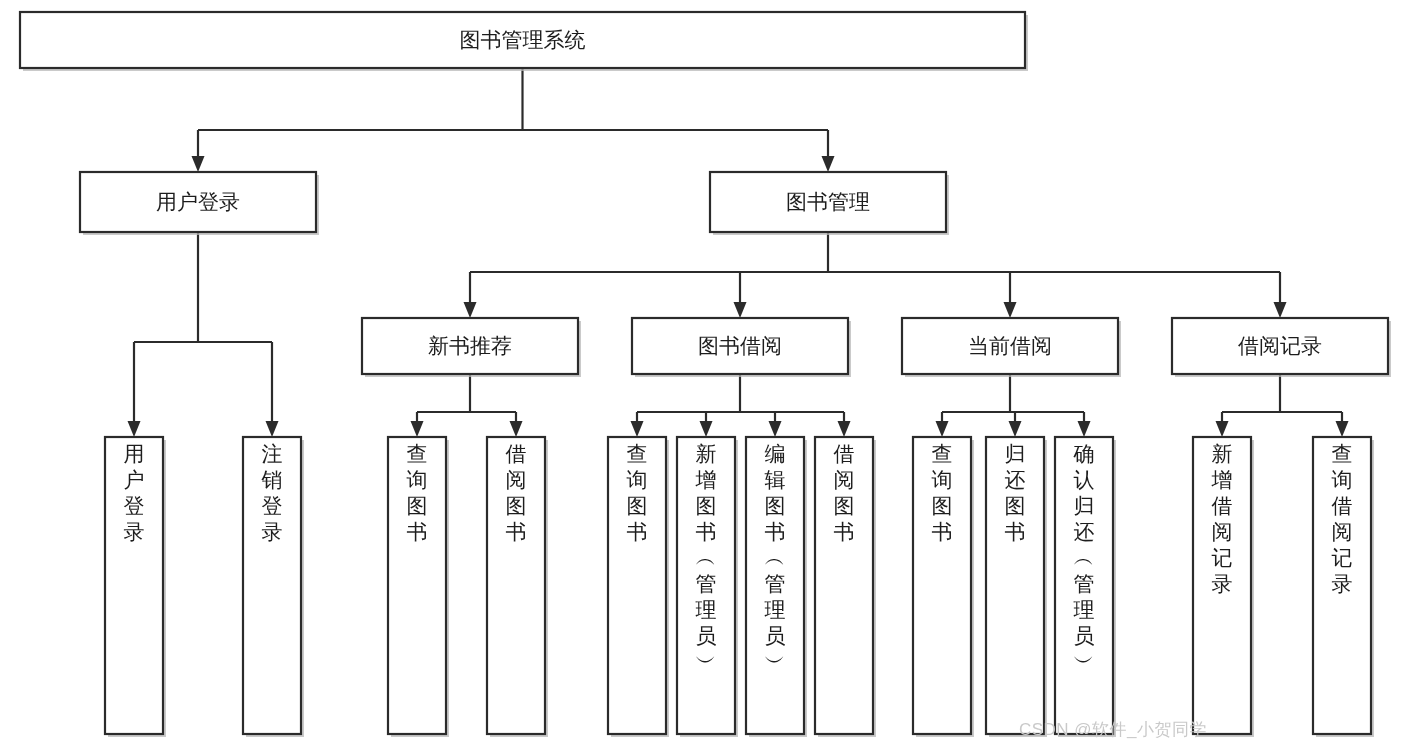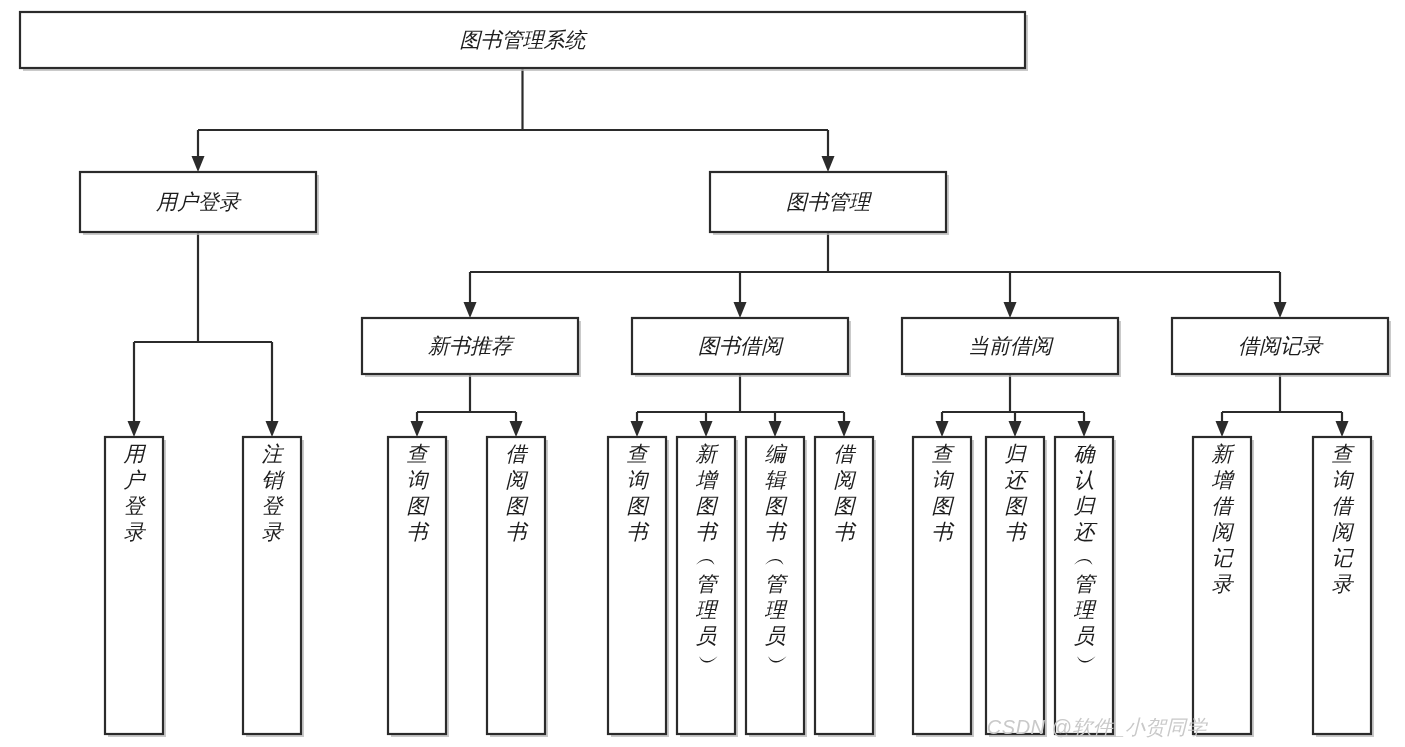--- a/index.html
+++ b/index.html
@@ -11,21 +11,20 @@
     width: 1405px;
     height: 747px;
     font-family: "Liberation Sans", "DejaVu Sans", sans-serif;
     overflow: hidden;
     position: relative;
   }
   #diagram-root {
     position: relative;
     width: 1217px;
     height: 747px;
-    font-style: italic;
   }
   svg#flow {
     position: absolute;
     top: 0;
     left: 0;
     width: 1405px;
     height: 747px;
     display: block;
   }
   .node-rect {
@@ -59,21 +58,21 @@
     font-family: "Liberation Sans", "DejaVu Sans", sans-serif;
     font-size: 21px;
     fill: #1d1d1d;
     text-anchor: middle;
   }
   .watermark {
     position: absolute;
     right: 10px;
     bottom: 6px;
     font-family: "Liberation Sans", "DejaVu Sans", sans-serif;
-    font-size: 20px;
+    font-size: 17px;
     color: #c9c9c9;
     letter-spacing: 0.5px;
     white-space: nowrap;
     user-select: none;
     text-align: right;
   }
 </style>
 </head>
 <body>
 

